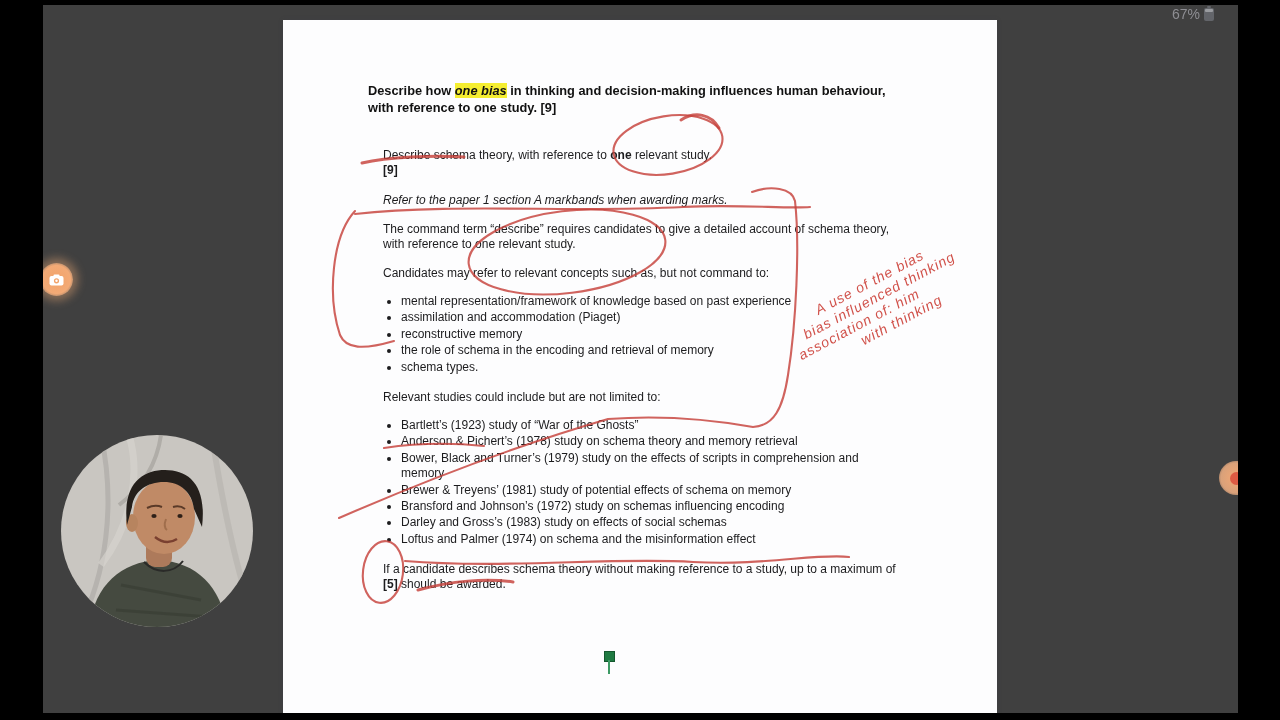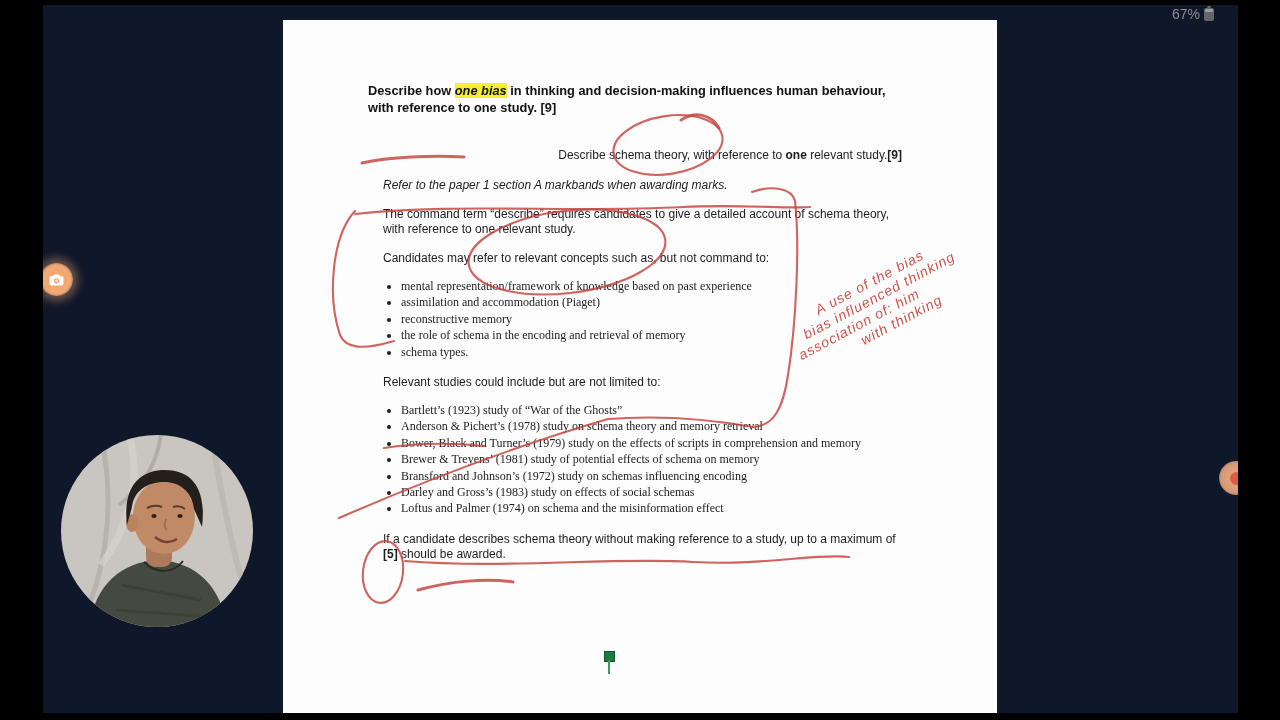--- a/index.html
+++ b/index.html
@@ -4,21 +4,21 @@
 <style>
   html,body{margin:0;padding:0;}
   body{
     width:1280px;height:720px;position:relative;overflow:hidden;
     background:#000;
     font-family:"Liberation Sans", sans-serif;
   }
   
   #stage{
     position:absolute;left:43px;top:5px;width:1195px;height:708px;
-    background:#0f172a;overflow:hidden;
+    background:#404040;overflow:hidden;
   }
   
   .statusbar{
     position:absolute;top:1px;right:24px;display:flex;align-items:center;gap:4px;
     color:#8e8e93;font-size:14px;
   }
   .battery{position:relative;width:10px;height:13px;background:#63656a;border-radius:2px;margin-top:1px;}
   .battery:before{content:"";position:absolute;top:-2px;left:3px;width:4px;height:2px;background:#63656a;border-radius:1px;}
   .battery:after{content:"";position:absolute;top:1px;left:1px;right:1px;height:3px;background:#9a9ca0;border-radius:1px;}
   
@@ -26,28 +26,28 @@
     position:absolute;left:240px;top:15px;width:714px;height:693px;
     background:#fdfdfe;box-shadow:0 0 5px rgba(60,60,80,0.18);
   }
   #content{
     position:absolute;left:85px;top:62px;width:537px;
     color:#1c1c1e;font-size:12px;line-height:15px;
   }
   .doc-title{font-weight:bold;font-size:12.8px;line-height:17px;color:#111;}
   .hl{background:#f5ee31;font-style:italic;}
   #body-text{margin-left:15px;width:519px;}
-  .qrow{display:flex;justify-content:flex-end;margin-top:32px;}
+  .qrow{display:flex;justify-content:flex-end;margin-top:32px;flex-direction:column;}
   .b{font-weight:bold;}
   .it{font-style:italic;}
   .mt{margin-top:15px;}
   .mt2{margin-top:14px;}
   p{margin:0;}
   ul{margin:13px 0 0 0;padding-left:18px;}
-  li{margin:0 0 1px 0;line-height:15.4px;font-family:Liberation Serif, serif;}
+  li{margin:0 0 1px 0;line-height:15.4px;}
   
   #ink{position:absolute;left:0;top:0;pointer-events:none;}
   .ink-stroke{fill:none;stroke:#c6413a;stroke-width:2.1;stroke-linecap:round;opacity:.82;}
   .ink-thick{stroke-width:3;}
   #handwriting{
     position:absolute;left:498px;top:238px;width:250px;
     transform:rotate(-28deg);transform-origin:center;
     color:#cc3f37;font-style:italic;font-size:14px;line-height:16px;
     letter-spacing:1px;opacity:.9;white-space:nowrap;
   }

